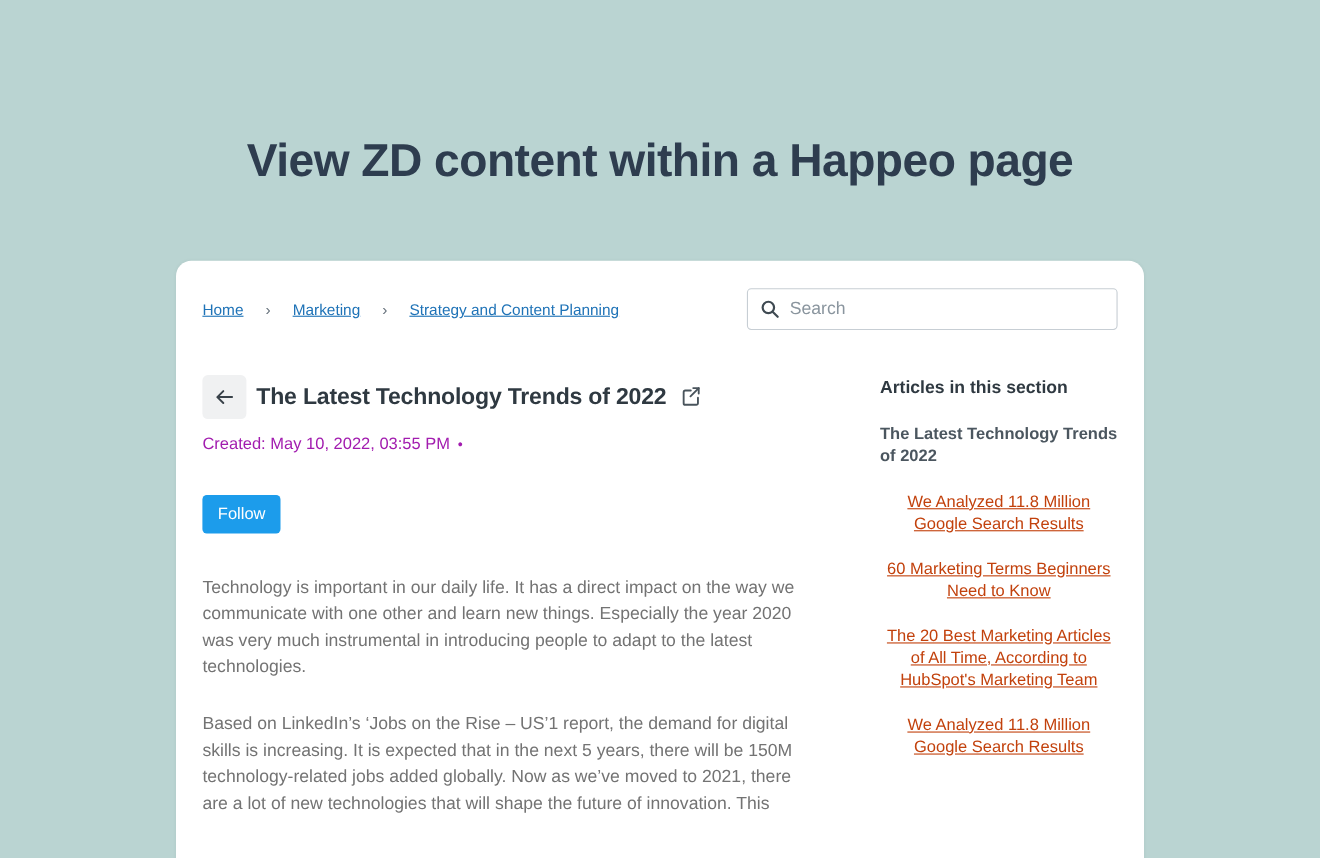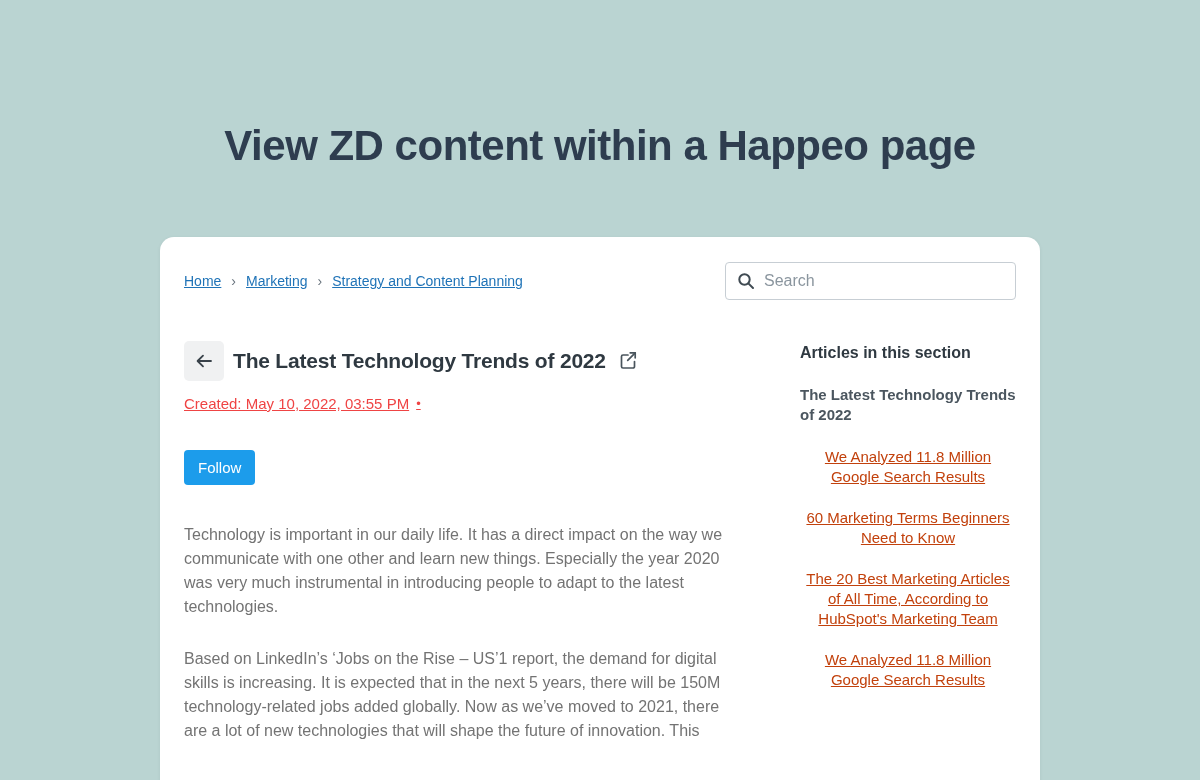--- a/index.html
+++ b/index.html
@@ -29,35 +29,35 @@
     padding: 25px 24px 0;
   }
   .card-top {
     display: flex;
     justify-content: space-between;
     align-items: center;
   }
   .breadcrumb {
     display: flex;
     align-items: center;
-    gap: 10px;
+    gap: 20px;
     font-size: 14px;
   }
   .breadcrumb a {
     color: #1f73b7;
     text-decoration: underline;
     cursor: pointer;
   }
   .crumb-sep {
     color: #68737d;
     font-size: 14px;
     user-select: none;
   }
   .search-box {
-    width: 291px;
+    width: 337px;
     height: 38px;
     border: 1px solid #c7ced4;
     border-radius: 4px;
     display: flex;
     align-items: center;
     padding: 0 11px;
     gap: 9px;
     background: #fff;
   }
   .search-box svg { flex: 0 0 auto; }
@@ -105,25 +105,24 @@
     border: none;
     cursor: pointer;
     display: flex;
     align-items: center;
     margin-left: 4px;
     padding: 0;
   }
   .meta {
     margin-top: 14px;
     font-size: 15px;
-    color: #ef4444;
+    color: #a21caf;
     display: flex;
     align-items: center;
     gap: 7px;
-    text-decoration: underline;
   }
   .meta .dot { font-size: 13px; }
   .follow-button {
     margin-top: 38px;
     background: #1c9ceb;
     color: #ffffff;
     border: none;
     border-radius: 4px;
     padding: 9px 14px;
     font-size: 15px;

